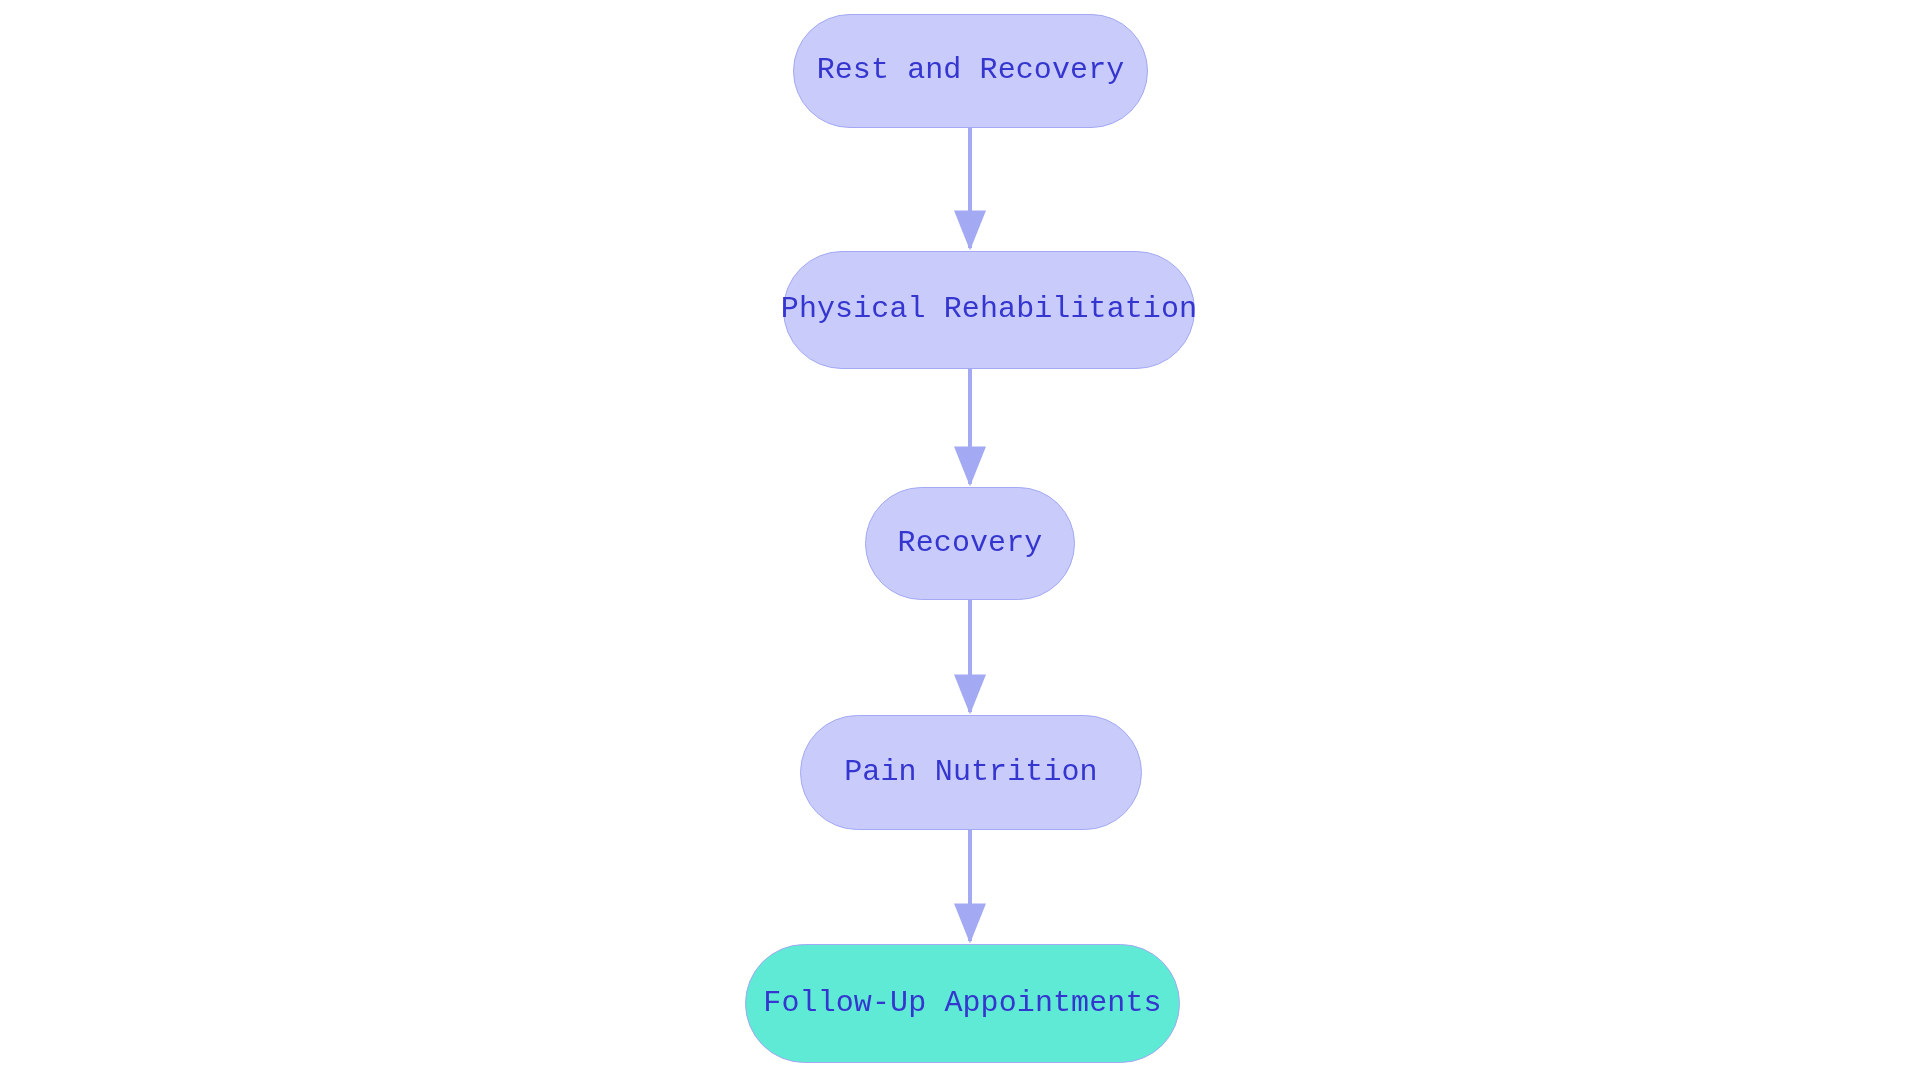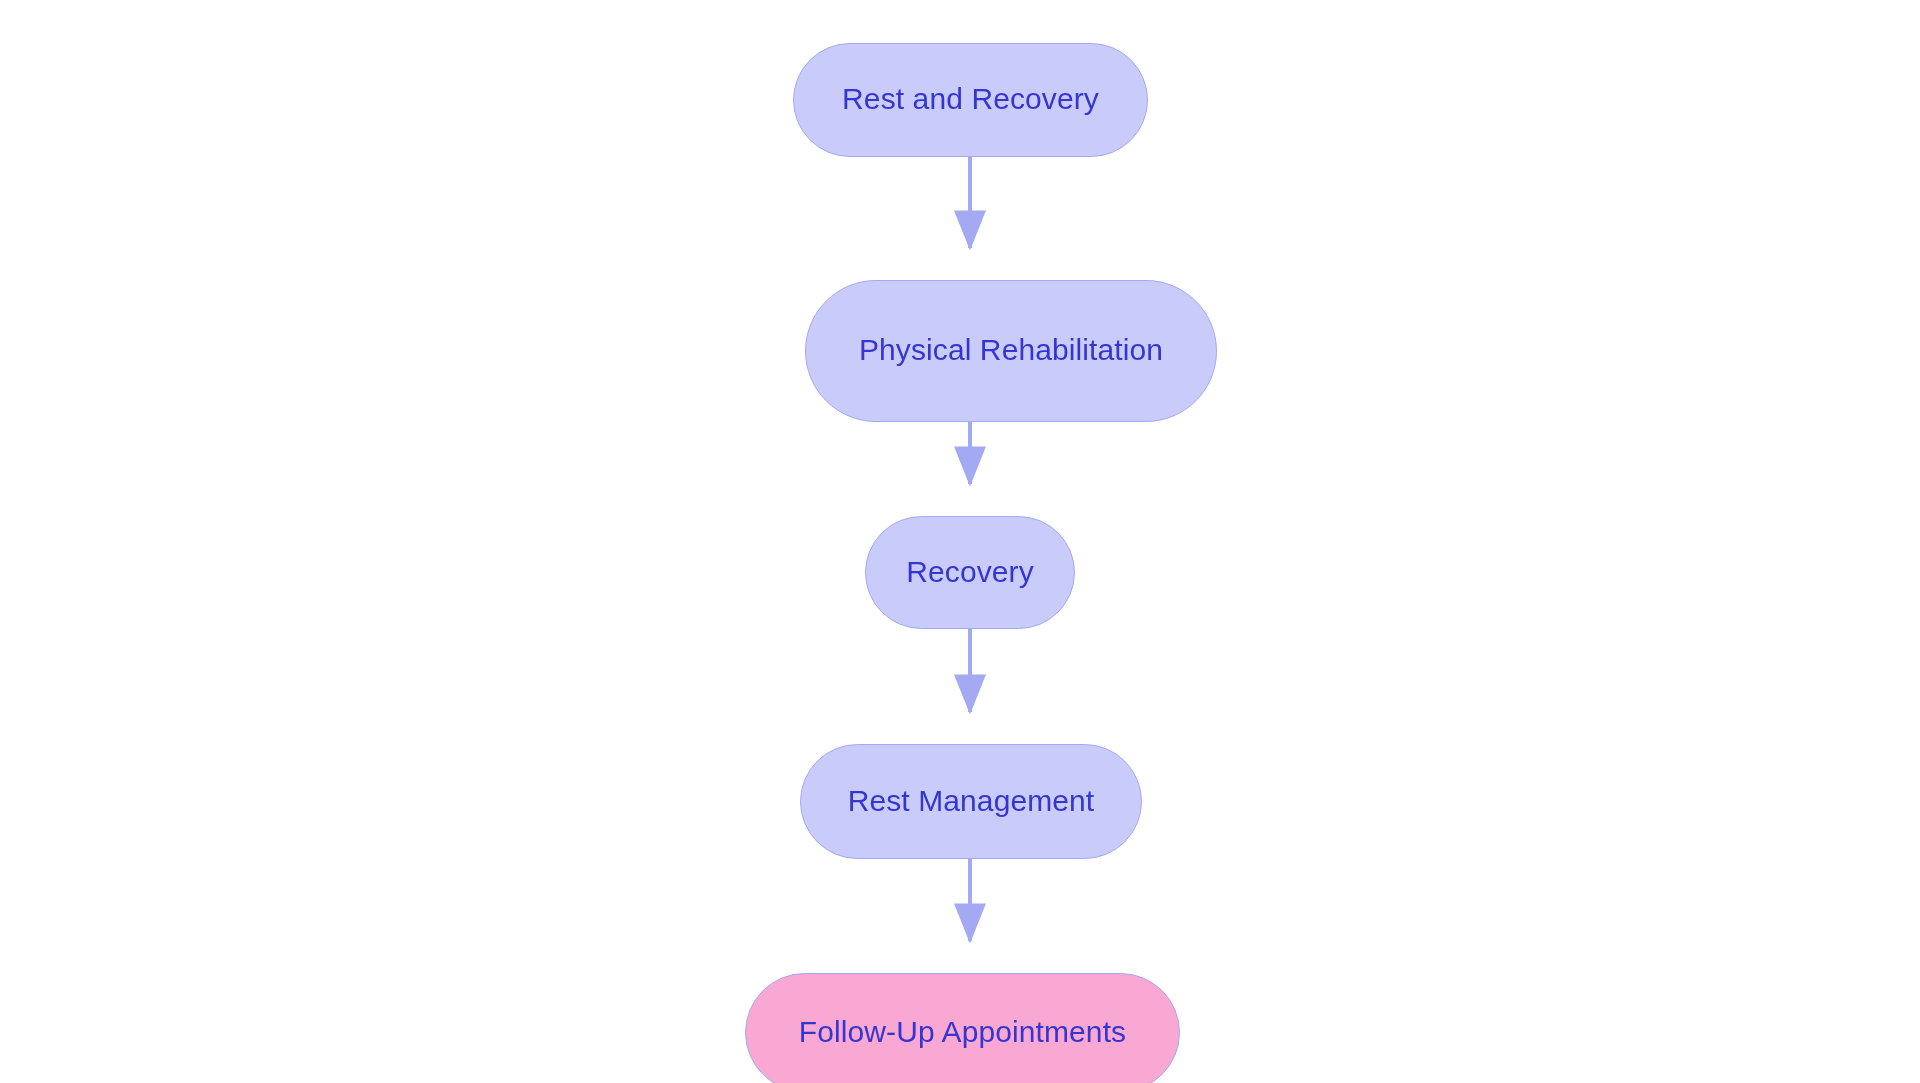--- a/index.html
+++ b/index.html
@@ -46,27 +46,26 @@
   .flow-node {
     position: absolute;
     box-sizing: border-box;
     display: flex;
     align-items: center;
     justify-content: center;
     background: #c9ccfb;
     border: 1.6px solid #a3a9f3;
     border-radius: 999px;
     color: #3535cf;
-    font-family: Liberation Sans, sans-serif;
+    font-family: Liberation Mono, monospace;
     font-size: 30px;
     font-weight: 400;
     line-height: 1;
     letter-spacing: 0.1px;
     white-space: nowrap;
-    margin-top: 29px;
     -webkit-font-smoothing: antialiased;
   }
 
   .flow-node .node-label {
     display: block;
     padding: 0 4px;
     transform: translateY(-1px);
   }
 </style>
 </head>
@@ -97,30 +96,30 @@
       <line x1="970" y1="830" x2="970" y2="941" stroke="#a3a9f3" stroke-width="4" marker-end="url(#arrowhead)"></line>
     </g>
   </svg>
 
   <div id="node-layer">
 
     <div class="flow-node" style="left: 793px; top: 14px; width: 355px; height: 114px; background: rgb(201, 204, 251); border-color: rgb(163, 169, 243); color: rgb(53, 53, 207); font-size: 30px;">
       <span class="node-label">Rest and Recovery</span>
     </div>
 
-    <div class="flow-node" style="left: 805px; top: 251px; width: 412px; height: 142px; background: rgb(201, 204, 251); border-color: rgb(163, 169, 243); color: rgb(53, 53, 207); font-size: 30px;">
+    <div class="flow-node" style="left: 783px; top: 251px; width: 412px; height: 118px; background: rgb(201, 204, 251); border-color: rgb(163, 169, 243); color: rgb(53, 53, 207); font-size: 30px;">
       <span class="node-label">Physical Rehabilitation</span>
     </div>
 
     <div class="flow-node" style="left: 865px; top: 487px; width: 210px; height: 113px; background: rgb(201, 204, 251); border-color: rgb(163, 169, 243); color: rgb(53, 53, 207); font-size: 30px;">
       <span class="node-label">Recovery</span>
     </div>
 
     <div class="flow-node" style="left: 800px; top: 715px; width: 342px; height: 115px; background: rgb(201, 204, 251); border-color: rgb(163, 169, 243); color: rgb(53, 53, 207); font-size: 30px;">
-      <span class="node-label">Rest Management</span>
+      <span class="node-label">Pain Nutrition</span>
     </div>
 
-    <div class="flow-node" style="left: 745px; top: 944px; width: 435px; height: 119px; background: #f9a8d4; border-color: rgb(163, 169, 243); color: rgb(53, 53, 207); font-size: 30px;">
+    <div class="flow-node" style="left: 745px; top: 944px; width: 435px; height: 119px; background: #5eead4; border-color: rgb(163, 169, 243); color: rgb(53, 53, 207); font-size: 30px;">
       <span class="node-label">Follow-Up Appointments</span>
     </div>
 
   </div>
 </div>
 
 </body></html>

